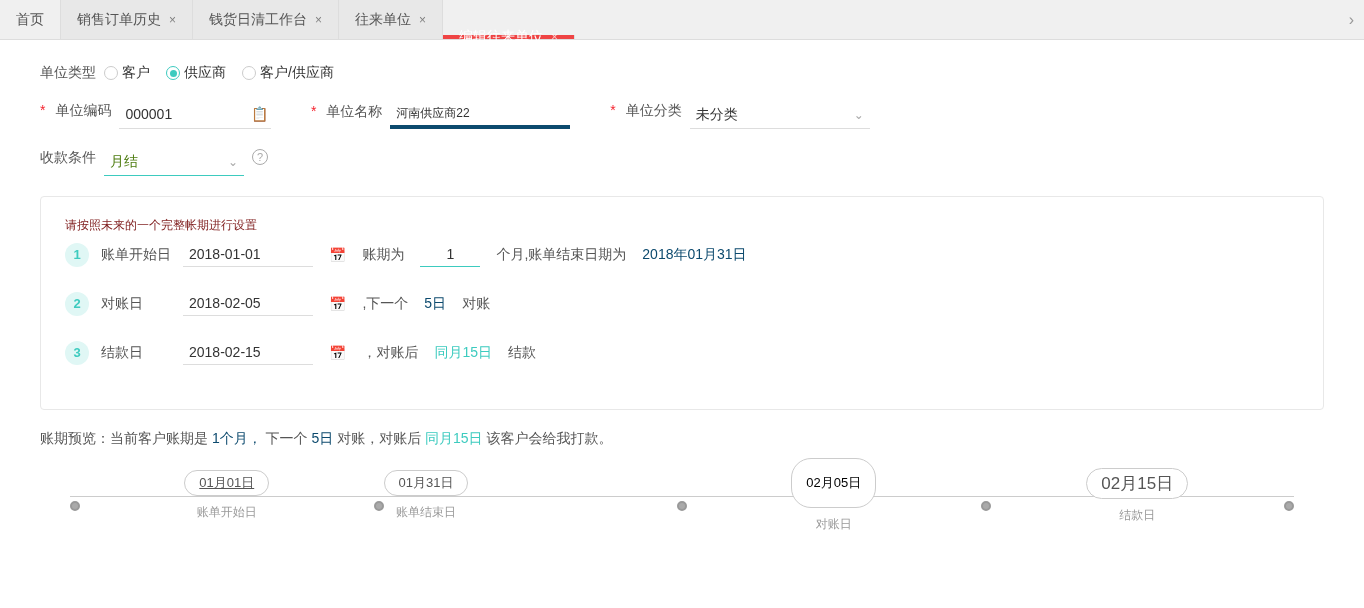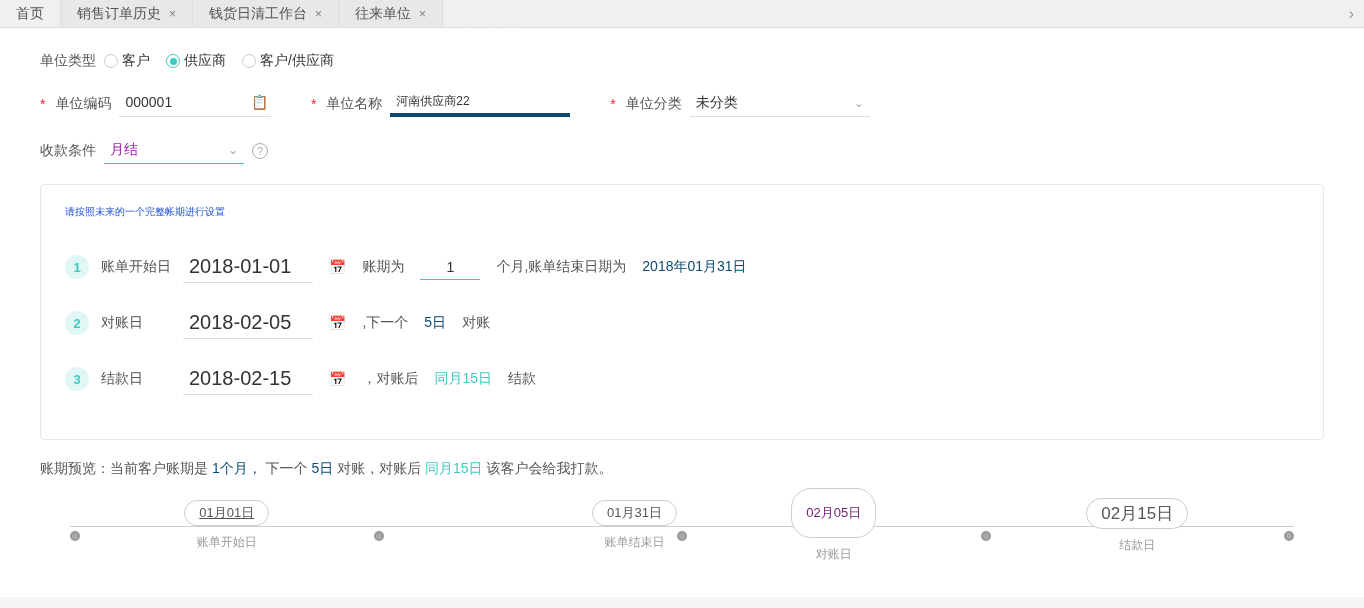--- a/index.html
+++ b/index.html
@@ -4,38 +4,38 @@
   <style>
     * { box-sizing: border-box; margin: 0; padding: 0; }
     body { font-family: 'Microsoft YaHei', '微软雅黑', Arial, sans-serif; font-size: 14px; color: #333; background: #f5f5f5; }
 
     
     .tab-bar {
       display: flex;
       align-items: stretch;
       background: #f0f0f0;
       border-bottom: 1px solid #ddd;
-      height: 28px;
+      height: 40px;
       padding-left: 0;
     }
     .tab {
       display: flex;
       align-items: center;
       padding: 0 16px;
       cursor: pointer;
       font-size: 14px;
       color: #555;
       background: #e8e8e8;
       border-right: 1px solid #ddd;
       white-space: nowrap;
       gap: 6px;
       position: relative;
     }
     .tab.active {
-      background: #c2410c;
+      background: #ef4444;
       color: #fff;
       margin-top: 35px;
     }
     .tab .close-btn {
       font-size: 12px;
       color: inherit;
       opacity: 0.7;
       cursor: pointer;
       margin-left: 2px;
     }
@@ -62,21 +62,21 @@
     
     .form-row {
       display: flex;
       align-items: center;
       margin-bottom: 20px;
       gap: 0;
     }
 
     .form-group {
       display: flex;
-      align-items: center;
+      align-items: flex-start;
       gap: 8px;
       margin-right: 40px;
     }
 
     .form-label {
       color: #555;
       white-space: nowrap;
     }
 
     .required-star {
@@ -162,21 +162,21 @@
       display: flex;
       align-items: center;
       border-bottom: 1px solid #ddd;
       padding: 4px 6px;
       cursor: pointer;
       min-width: 160px;
       gap: 4px;
     }
 
     .select-value {
-      color: #a21caf;
+      color: #4d7c0f;
       flex: 1;
     }
 
     .select-value.normal {
       color: #333;
     }
 
     .dropdown-arrow {
       color: #aaa;
       font-size: 12px;
@@ -198,23 +198,23 @@
 
     
     .card-section {
       border: 1px solid #e8e8e8;
       border-radius: 4px;
       padding: 20px 24px;
       margin-bottom: 20px;
     }
 
     .card-title {
-      font-size: 10px;
-      color: #1d4ed8;
-      margin-bottom: 32px;
+      font-size: 12px;
+      color: #7f1d1d;
+      margin-bottom: 8px;
     }
 
     
     .step-row {
       display: flex;
       align-items: center;
       margin-bottom: 24px;
       gap: 12px;
     }
 
@@ -236,21 +236,21 @@
       color: #555;
       white-space: nowrap;
       min-width: 70px;
     }
 
     .step-input {
       border: none;
       border-bottom: 1px solid #ddd;
       outline: none;
       padding: 4px 6px;
-      font-size: 20px;
+      font-size: 14px;
       color: #333;
       background: transparent;
       width: 130px;
     }
 
     .step-text {
       color: #555;
       margin: 0 4px;
       text-align: right;
     }
@@ -433,34 +433,34 @@
       <div style="display: flex; flex-direction: column; align-items: center; gap: 4px;">
         <div style="border: 1px solid #ccc; border-radius: 20px; padding: 3px 14px; font-size: 13px; color: #555; background: #fff; text-decoration: underline;">01月01日</div>
         <div style="font-size: 12px; color: #999; margin-top: 4px;">账单开始日</div>
       </div>
     </div>
 
     <div style="display: flex; flex-direction: column; align-items: center; position: relative; z-index: 1;">
       <div style="width: 10px; height: 10px; border-radius: 50%; background: #aaa; border: 2px solid #999;"></div>
     </div>
 
-    <div style="flex: 1; display: flex; justify-content: flex-end; position: relative; z-index: 1; margin-top: -20px;">
+    <div style="flex: 1; display: flex; justify-content: flex-start; position: relative; z-index: 1; margin-top: -20px;">
       <div style="display: flex; flex-direction: column; align-items: center; gap: 4px;">
         <div style="border: 1px solid #ccc; border-radius: 20px; padding: 3px 14px; font-size: 13px; color: #555; background: #fff;">01月31日</div>
         <div style="font-size: 12px; color: #999; margin-top: 4px;">账单结束日</div>
       </div>
     </div>
 
     <div style="display: flex; flex-direction: column; align-items: center; position: relative; z-index: 1;">
       <div style="width: 10px; height: 10px; border-radius: 50%; background: #aaa; border: 2px solid #999;"></div>
     </div>
 
     <div style="flex: 1; display: flex; justify-content: center; position: relative; z-index: 1; margin-top: -20px;">
       <div style="display: flex; flex-direction: column; align-items: center; gap: 4px;">
-        <div style="border: 1px solid #ccc; border-radius: 20px; padding: 15px 14px; font-size: 13px; color: #701a75; background: #fff;">02月05日</div>
+        <div style="border: 1px solid #ccc; border-radius: 20px; padding: 15px 14px; font-size: 13px; color: #000000; background: #fff;">02月05日</div>
         <div style="font-size: 12px; color: #999; margin-top: 4px;">对账日</div>
       </div>
     </div>
 
     <div style="display: flex; flex-direction: column; align-items: center; position: relative; z-index: 1;">
       <div style="width: 10px; height: 10px; border-radius: 50%; background: #aaa; border: 2px solid #999;"></div>
     </div>
 
     <div style="flex: 1; display: flex; justify-content: center; position: relative; z-index: 1; margin-top: -20px;">
       <div style="display: flex; flex-direction: column; align-items: center; gap: 4px;">

